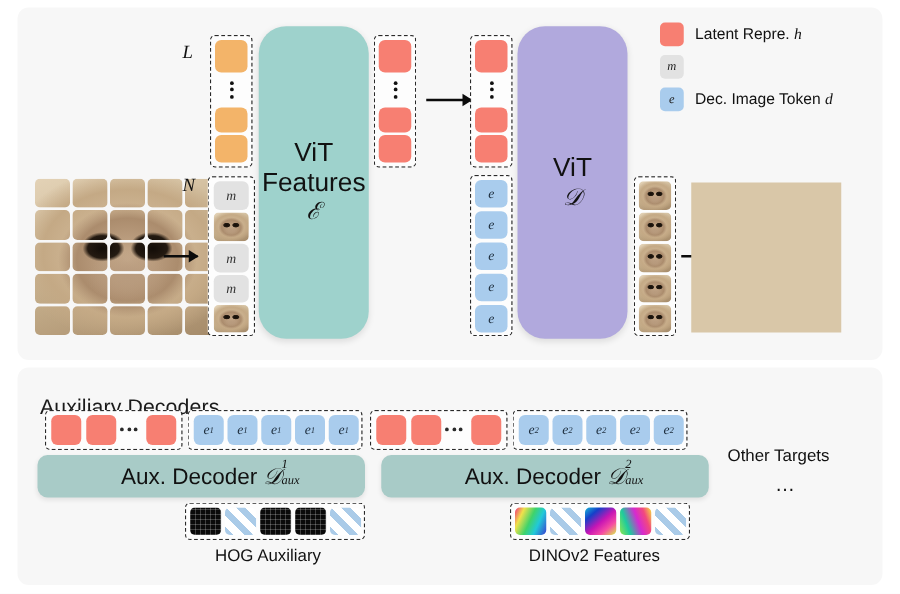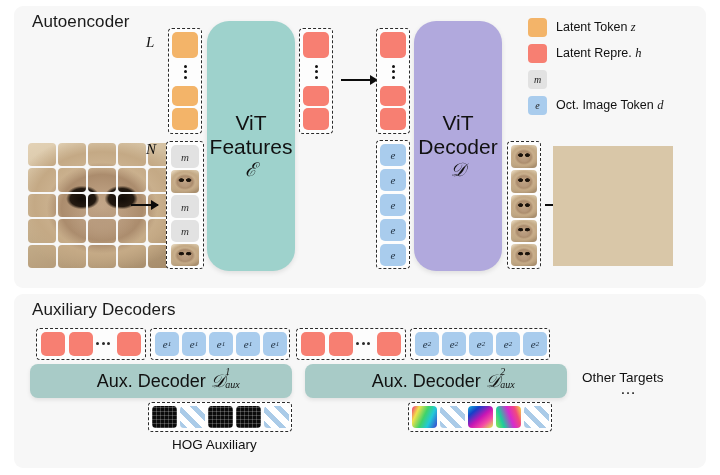--- a/index.html
+++ b/index.html
@@ -21,21 +21,21 @@
   #panel-aux{left:14px;top:294px;width:692px;height:174px;}
 
   .panel-title{
     position:absolute;
     font-size:17px;
     color:#1a1a1a;
     letter-spacing:.1px;
     white-space:nowrap;
   }
   #title-autoencoder{left:32px;top:12px;}
-  #title-aux{left:32px;top:300px;}
+  #title-aux{left:32px;top:316px;}
 
   
   .tok{
     position:absolute;
     border-radius:5px;
     box-sizing:border-box;
     display:flex;align-items:center;justify-content:center;
     font-family:"Liberation Serif", serif;
     font-style:italic;
     font-size:11px;
@@ -196,21 +196,20 @@
   .feat-c1{background-image:linear-gradient(115deg,#f12f7a 0%,#f0e14b 22%,#3fd36a 48%,#21c9d8 70%,#3b3fd0 100%);}
   .feat-c2{background-image:linear-gradient(140deg,#17b7d8 0%,#1540c9 24%,#c715b5 52%,#f64ba4 74%,#d9f24a 100%);}
   .feat-c3{background-image:linear-gradient(70deg,#8ee84f 0%,#1ecb9d 26%,#d52ad0 56%,#f2497e 78%,#f5e23d 100%);}
 </style>
 </head>
 <body>
 
 <div class="canvas">
 
   <div class="panel" id="panel-autoencoder"></div>
-  <div class="panel-title" id="title-autoencoder">Autoencoder</div>
 
   <div class="mlabel" style="left:146px;top:34px;">L</div>
   <div class="dashgroup" style="left:168px;top:28px;width:34px;height:106px;"></div>
   <div class="tok tok-orange" style="left:172px;top:32px;width:26px;height:26px;"></div>
   <div class="vdots" style="left:168px;top:62px;width:34px;">
     <span></span>
       <span></span>
       <span></span>
   </div>
   <div class="tok tok-orange" style="left:172px;top:86px;width:26px;height:20px;"></div>
@@ -284,50 +283,45 @@
 
   <div class="dashgroup" style="left:376px;top:140px;width:34px;height:129px;"></div>
   <div class="tok tok-blue" style="left:380px;top:144px;width:26px;height:22px;">e</div>
   <div class="tok tok-blue" style="left:380px;top:169px;width:26px;height:22px;">e</div>
   <div class="tok tok-blue" style="left:380px;top:194px;width:26px;height:22px;">e</div>
   <div class="tok tok-blue" style="left:380px;top:219px;width:26px;height:22px;">e</div>
   <div class="tok tok-blue" style="left:380px;top:244px;width:26px;height:22px;">e</div>
 
   <div class="module" id="mod-decoder">
     <div>ViT</div>
-    <div>Decoder</div>
     <div class="mathsym">𝒟</div>
   </div>
 
   <div class="dashgroup" style="left:507px;top:141px;width:34px;height:128px;"></div>
   <div class="colpatch catimg" style="left:511px;top:145px;width:26px;height:23px;background-position:10% 5%;"></div>
   <div class="colpatch catimg" style="left:511px;top:170px;width:26px;height:23px;background-position:45% 30%;"></div>
   <div class="colpatch catimg" style="left:511px;top:195px;width:26px;height:23px;background-position:40% 48%;"></div>
   <div class="colpatch catimg" style="left:511px;top:220px;width:26px;height:22px;background-position:55% 72%;"></div>
   <div class="colpatch catimg" style="left:511px;top:244px;width:26px;height:22px;background-position:30% 95%;"></div>
 
   <div class="arrow" style="left:545px;top:204px;width:24px;"></div>
 
   <div class="outimg"></div>
 
   <div id="legend">
     <div class="leg-row">
-      <div class="leg-swatch" style="background:#f3b469;"></div>
-      <div class="leg-text"><span>Latent Token </span><i>z</i></div>
-    </div>
-    <div class="leg-row">
       <div class="leg-swatch" style="background:#f77f72;"></div>
       <div class="leg-text"><span>Latent Repre. </span><i>h</i></div>
     </div>
     <div class="leg-row">
       <div class="leg-swatch" style="background:#e2e2e2;">m</div>
     </div>
     <div class="leg-row">
       <div class="leg-swatch" style="background:#a9cced;">e</div>
-      <div class="leg-text"><span>Oct. Image Token </span><i>d</i></div>
+      <div class="leg-text"><span>Dec. Image Token </span><i>d</i></div>
     </div>
   </div>
 
   <div class="panel" id="panel-aux"></div>
   <div class="panel-title" id="title-aux">Auxiliary Decoders</div>
 
   <div class="dashgroup" style="left:36px;top:328px;width:110px;height:32px;"></div>
   <div class="tok tok-red" style="left:41px;top:332px;width:24px;height:24px;"></div>
   <div class="tok tok-red" style="left:69px;top:332px;width:24px;height:24px;"></div>
   <div class="hdots" style="left:96px;top:342px;">
@@ -408,17 +402,18 @@
     <span>Aux. Decoder </span>
       <span class="sub"><span>𝒟</span><span class="s-up">2</span><span class="s-dn">aux</span></span>
   </div>
 
   <div class="dashgroup" style="left:408px;top:402px;width:144px;height:30px;"></div>
   <div class="feat feat-c1" style="left:412px;top:406px;width:25px;height:22px;"></div>
   <div class="feat feat-stripe" style="left:440px;top:406px;width:25px;height:22px;"></div>
   <div class="feat feat-c2" style="left:468px;top:406px;width:25px;height:22px;"></div>
   <div class="feat feat-c3" style="left:496px;top:406px;width:25px;height:22px;"></div>
   <div class="feat feat-stripe" style="left:524px;top:406px;width:25px;height:22px;"></div>
-
-  <div class="caption" style="left:582px;top:370px;">Other Targets</div>
+  <div class="caption" style="left:423px;top:437px;">DINOv2 Features</div>
+
+  <div class="caption" style="left:582px;top:357px;">Other Targets</div>
   <div class="caption" style="left:620px;top:380px;font-size:16px;">…</div>
 
 </div>
 
 </body></html>

